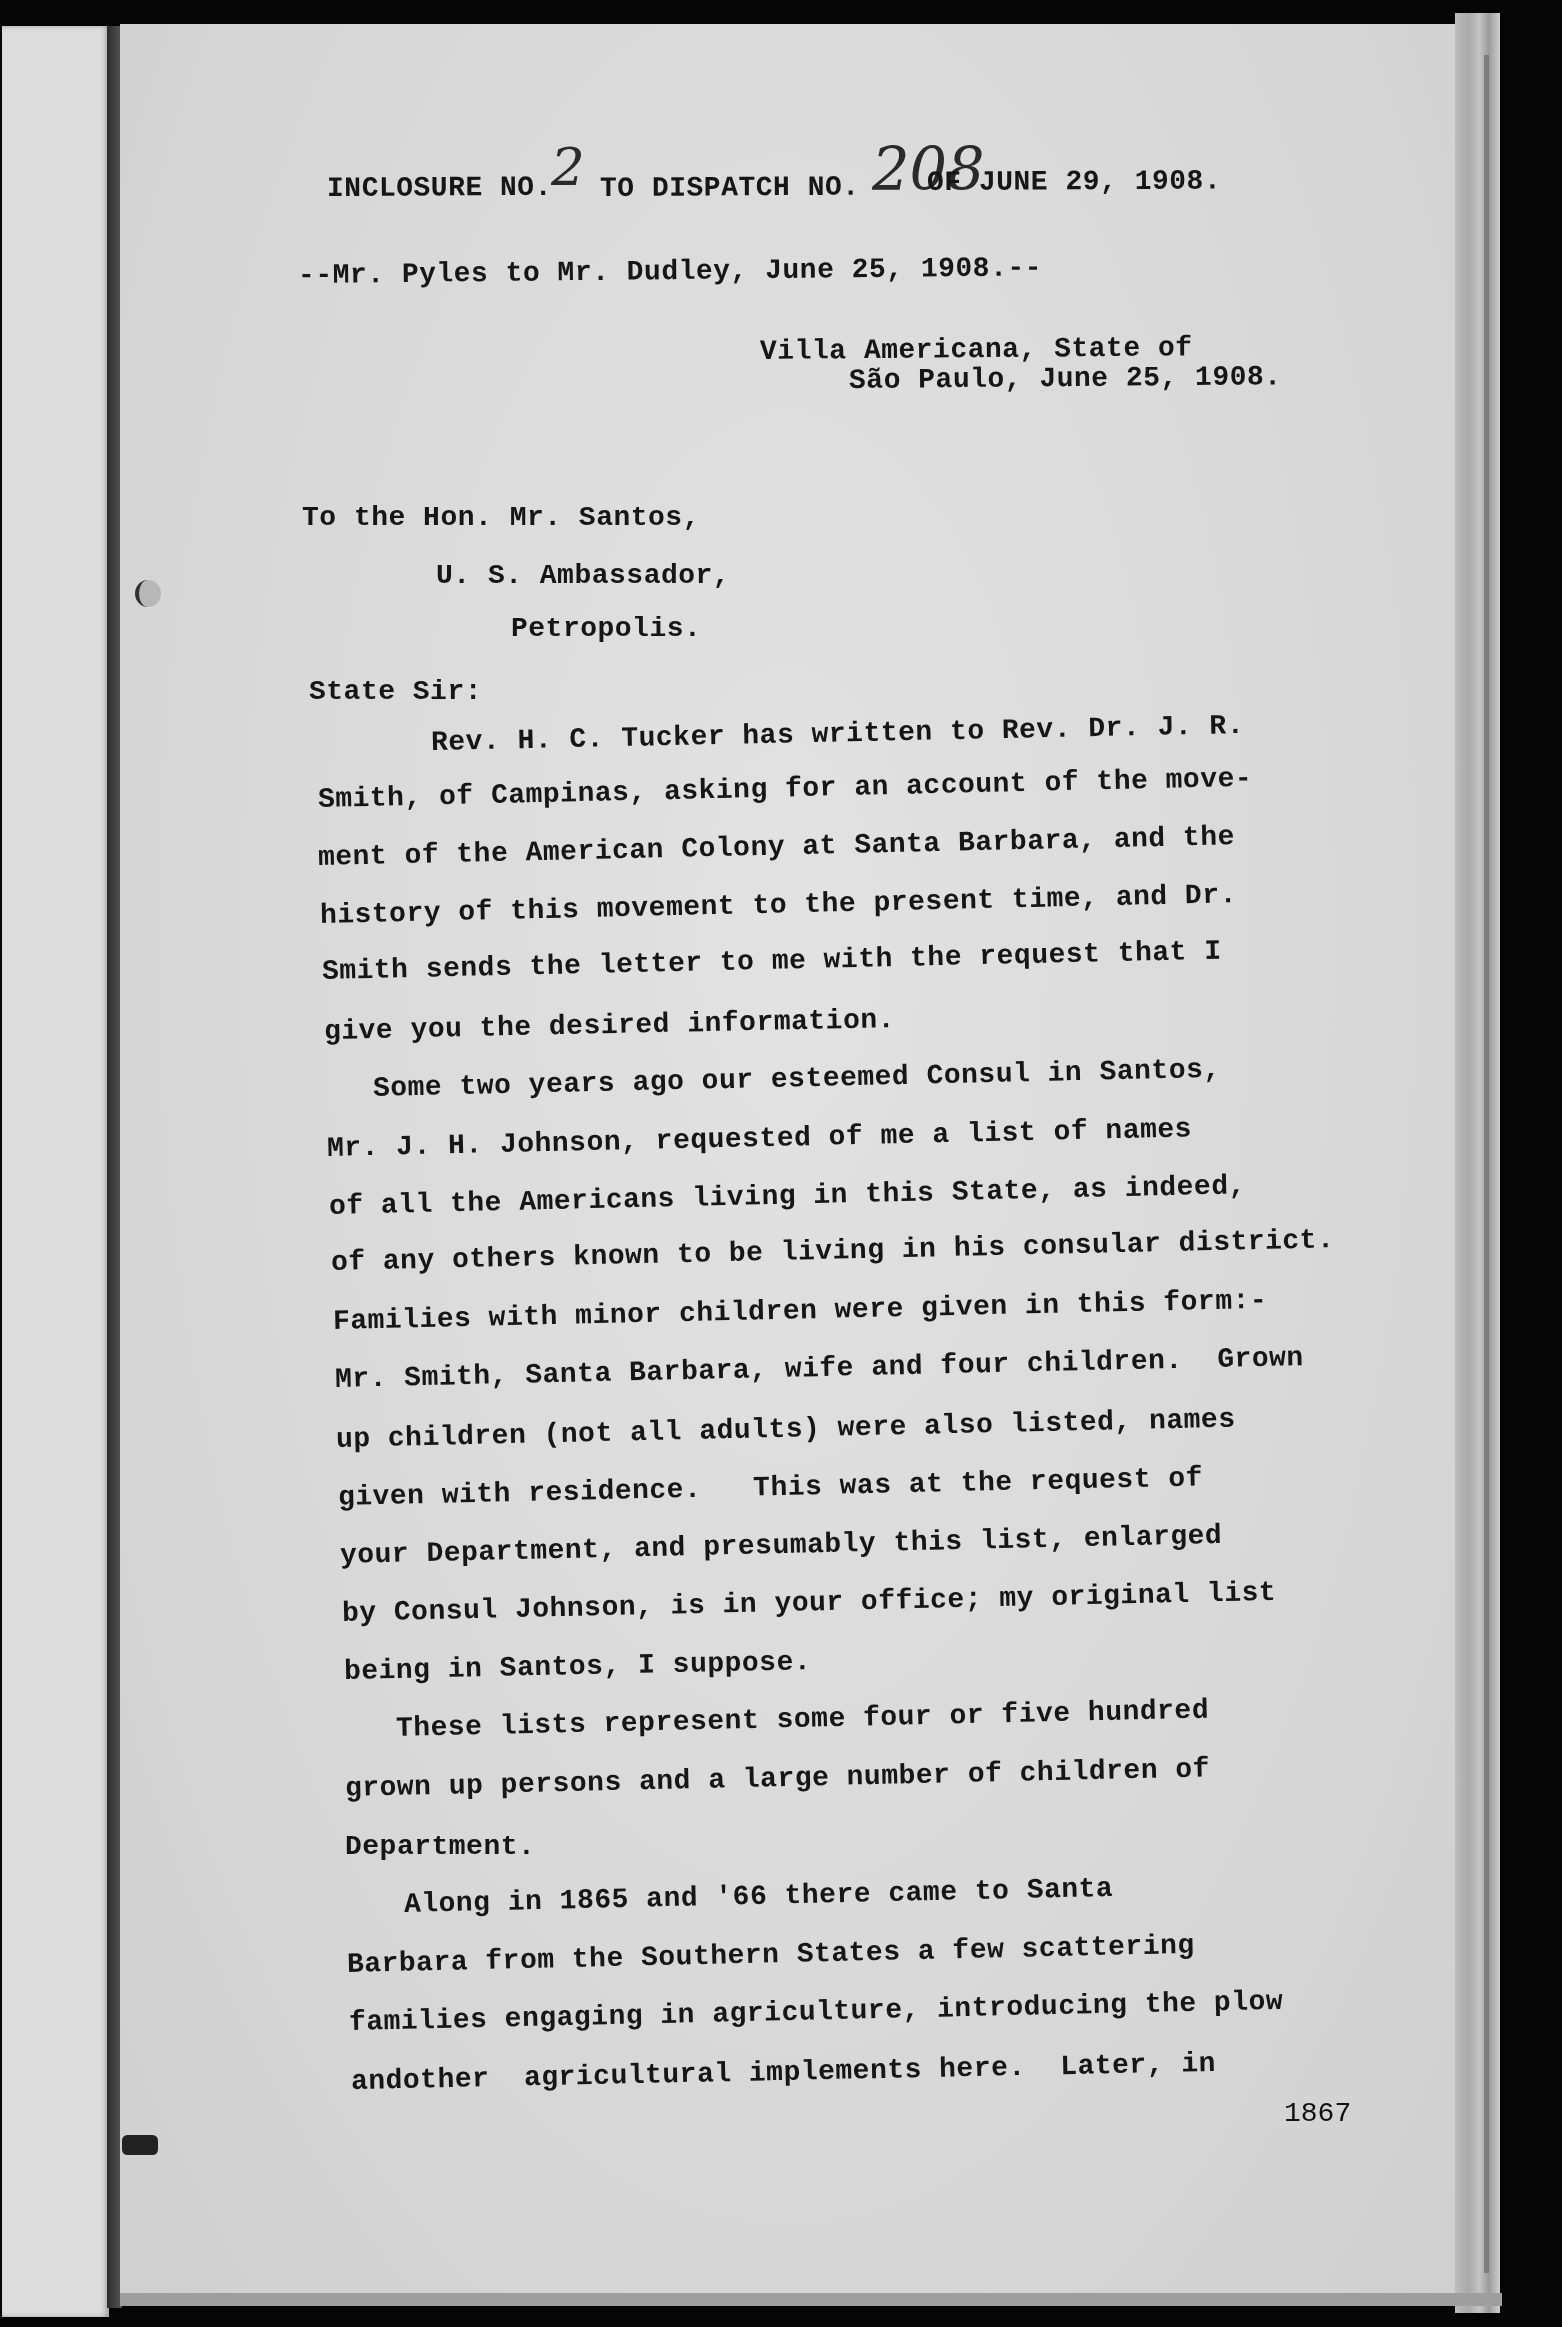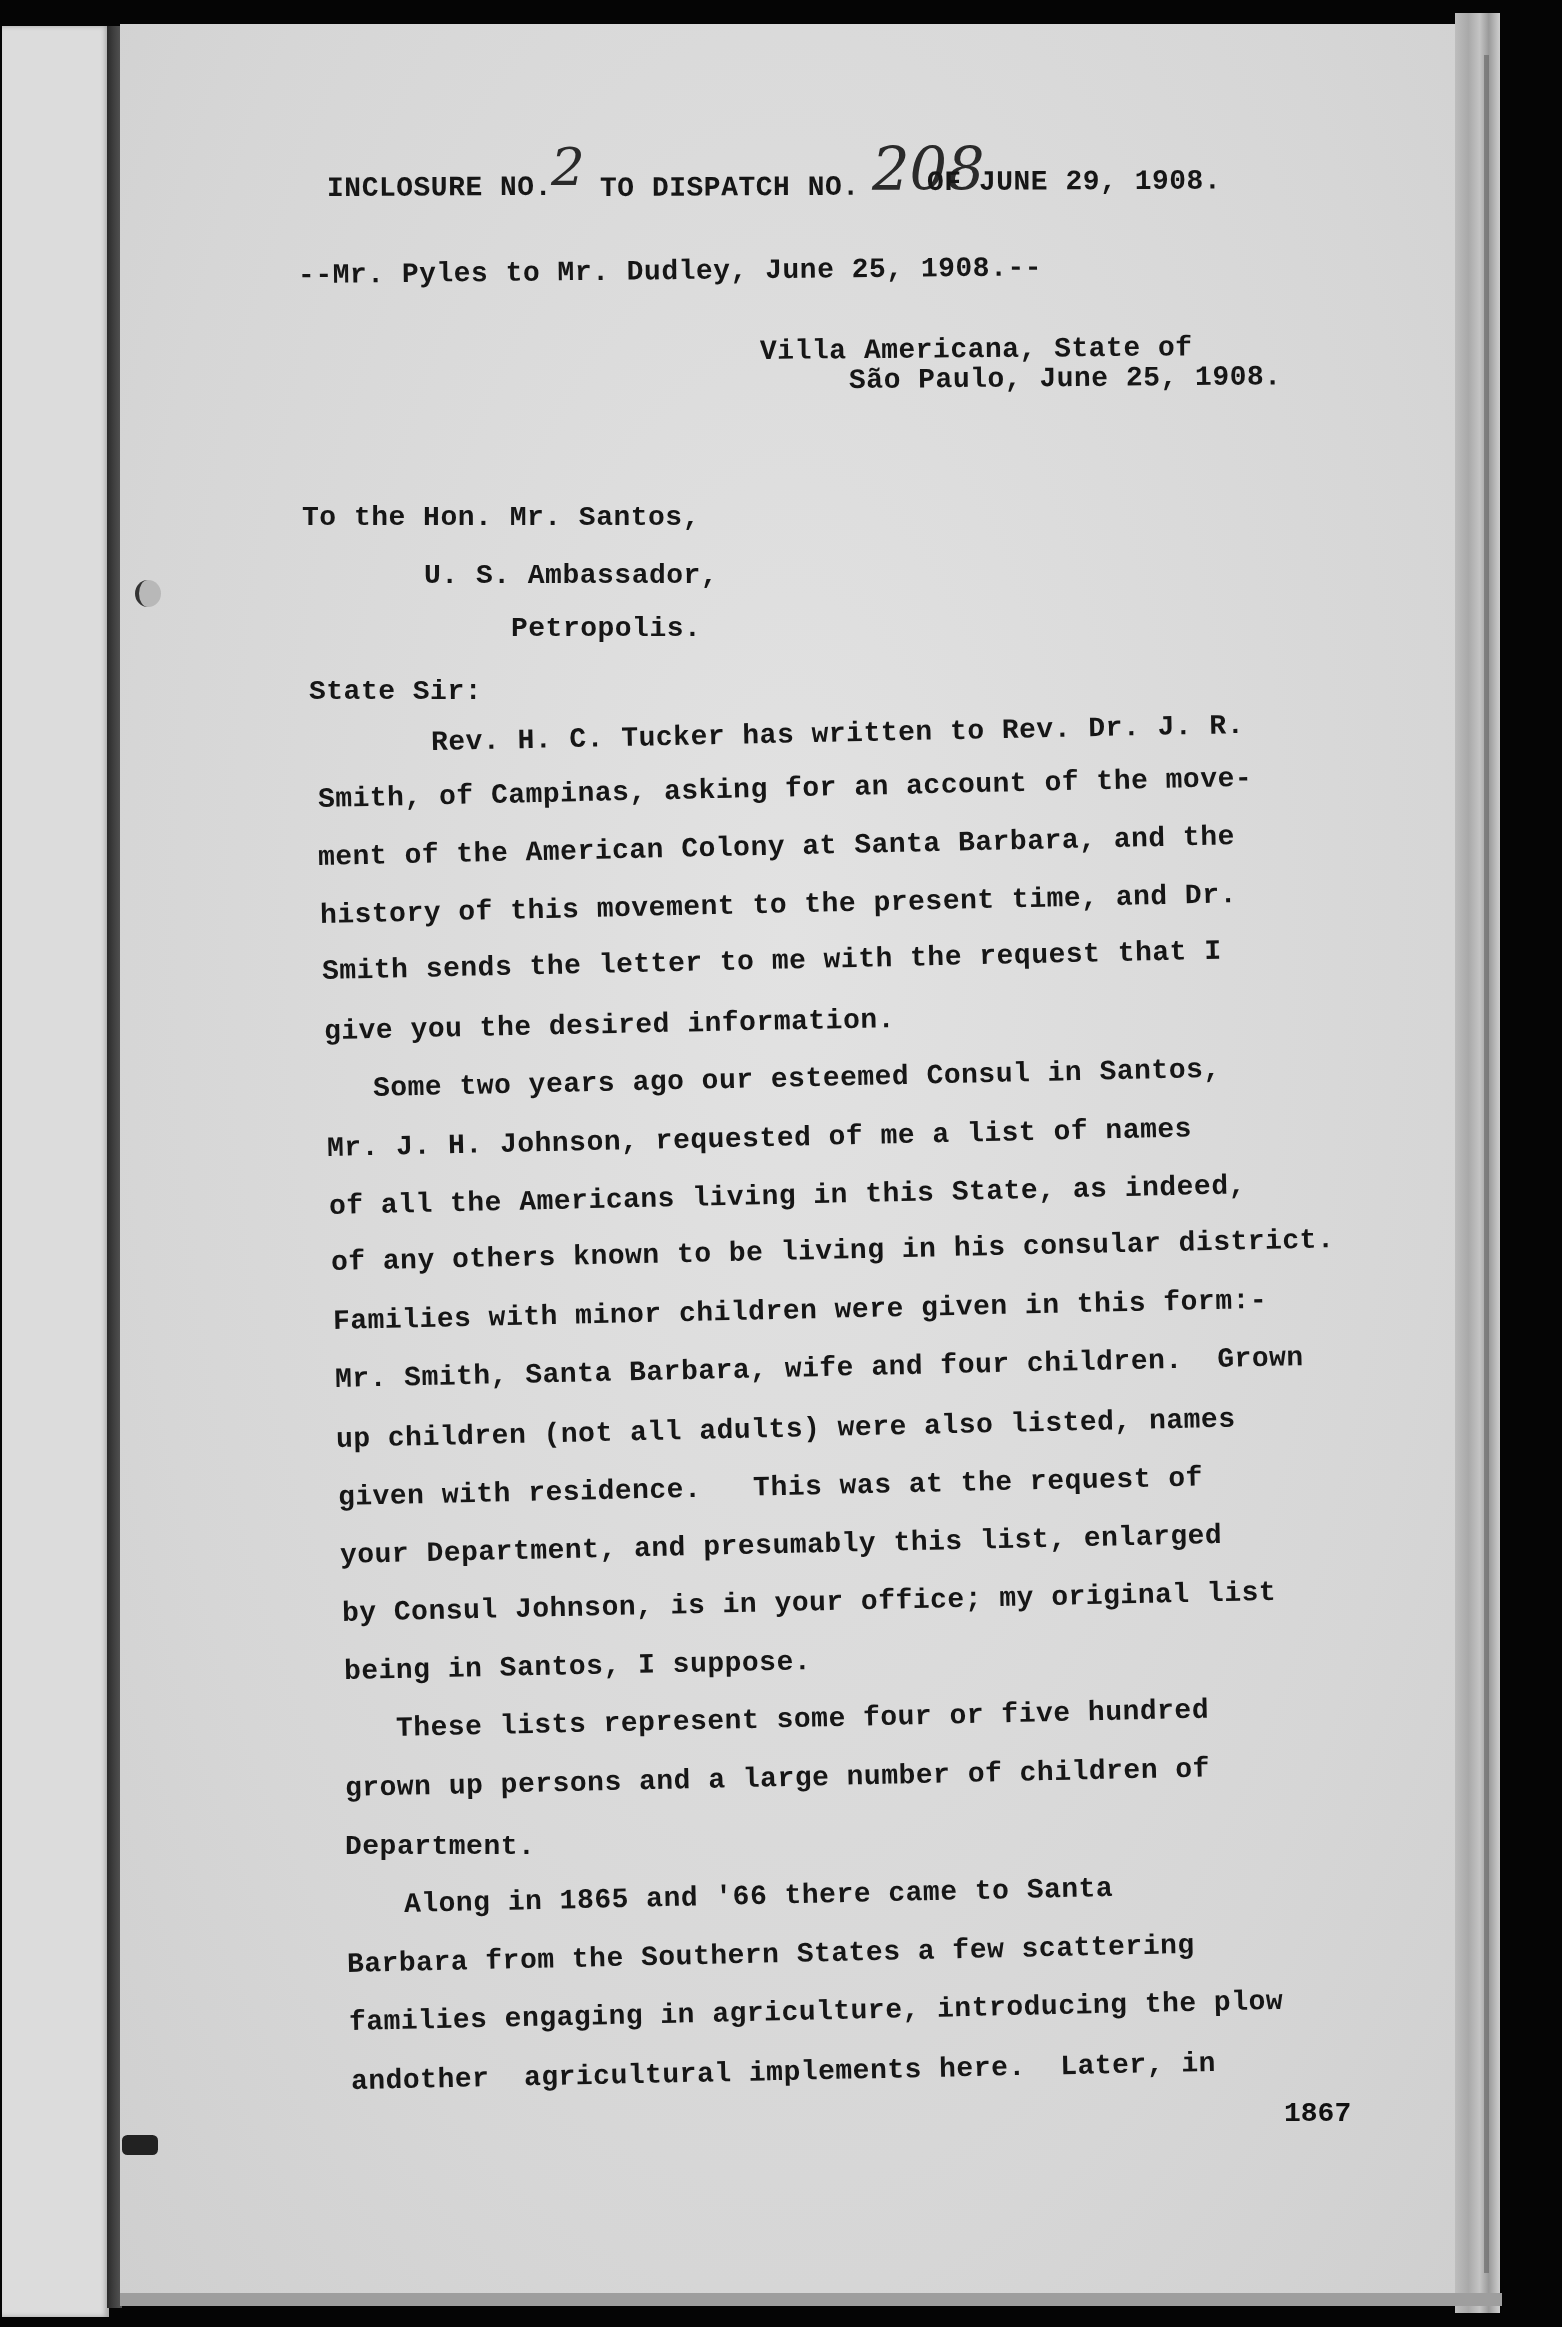--- a/index.html
+++ b/index.html
@@ -48,21 +48,21 @@
   .text-line {
     position: absolute; white-space: pre; color: #161616;
     font-size: 28px; font-weight: bold; letter-spacing: 0.5px;
     transform-origin: left center;
   }
   .handwritten {
     position: absolute; color: #2a2a2a;
     font-family: "DejaVu Serif", serif; font-style: italic; font-size: 53px;
   }
   .page-number {
-    position: absolute; left: 1284px; top: 2098px; font-size: 28px; font-weight: bold; color: #111;
+    position: absolute; left: 1284px; top: 2098px; font-size: 28px; font-weight: normal; color: #111;
   }
 </style>
 </head>
 <body>
 
 <div class="left-page"></div>
 <div class="binding"></div>
 <div class="main-page"></div>
 <div class="right-edge"></div>
 <div class="right-edge-line"></div>
@@ -75,21 +75,21 @@
 <div class="text-line" style="left:600px; top:173px; transform: rotate(-0.3deg);">TO DISPATCH NO.</div>
 <div class="handwritten" style="left:836px; top:135px; font-size:59px;margin-left:36px;">208</div>
 <div class="text-line" style="left:927px; top:167px; transform: rotate(-0.3deg);">OF JUNE 29, 1908.</div>
 
 <div class="text-line" style="left:298px; top:260px; transform: rotate(-0.6deg);">--Mr. Pyles to Mr. Dudley, June 25, 1908.--</div>
 
 <div class="text-line" style="left:760px; top:336px; transform: rotate(-0.5deg);">Villa Americana, State of</div>
 <div class="text-line" style="left:849px; top:365px; transform: rotate(-0.5deg);">São Paulo, June 25, 1908.</div>
 
 <div class="text-line" style="left:302px; top:502px;">To the Hon. Mr. Santos,</div>
-<div class="text-line" style="left:424px; top:560px;">U. S. Ambassador,</div>
+<div class="text-line" style="left:436px; top:560px;">U. S. Ambassador,</div>
 <div class="text-line" style="left:511px; top:613px;text-align:right;">Petropolis.</div>
 
 <div class="text-line" style="left:309px; top:676px;">State Sir:</div>
 
 <div class="text-line" style="left:431px; top:727px; transform: rotate(-1.2deg);">Rev. H. C. Tucker has written to Rev. Dr. J. R.</div>
 <div class="text-line" style="left:318px; top:784px; transform: rotate(-1.3deg);">Smith, of Campinas, asking for an account of the move-</div>
 <div class="text-line" style="left:318px; top:842px; transform: rotate(-1.3deg);">ment of the American Colony at Santa Barbara, and the</div>
 <div class="text-line" style="left:320px; top:900px; transform: rotate(-1.3deg);">history of this movement to the present time, and Dr.</div>
 <div class="text-line" style="left:322px; top:956px; transform: rotate(-1.3deg);">Smith sends the letter to me with the request that I</div>
 <div class="text-line" style="left:324px; top:1016px; transform: rotate(-1.2deg);">give you the desired information.</div>

